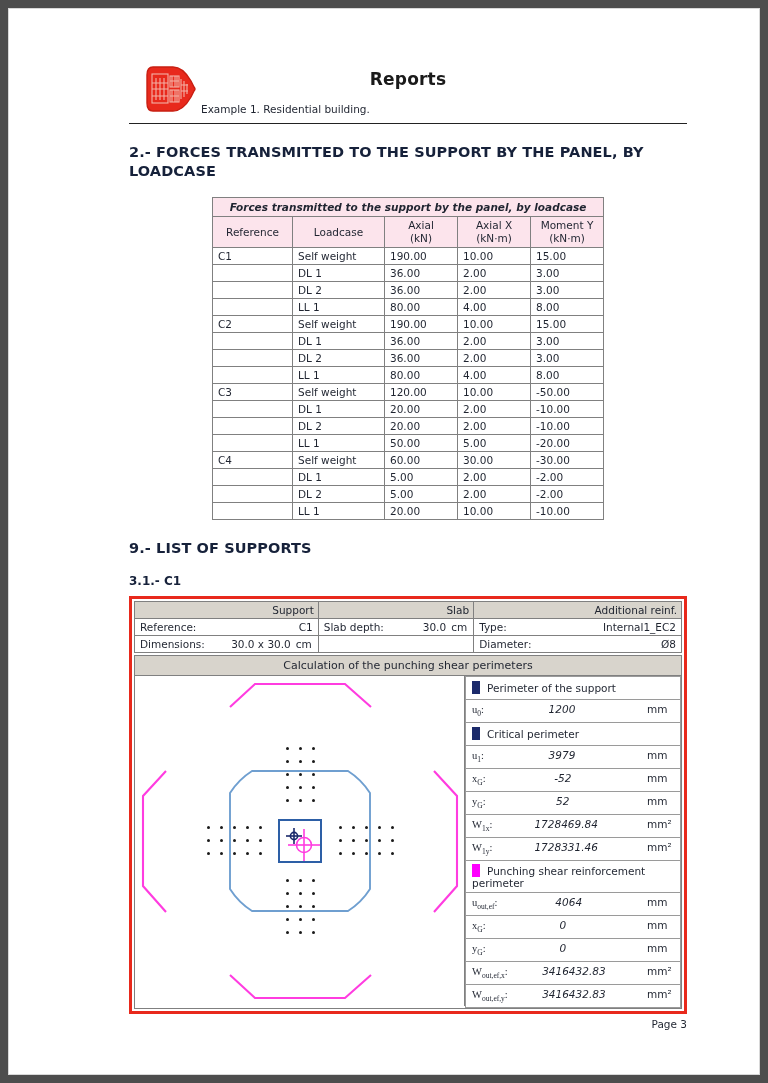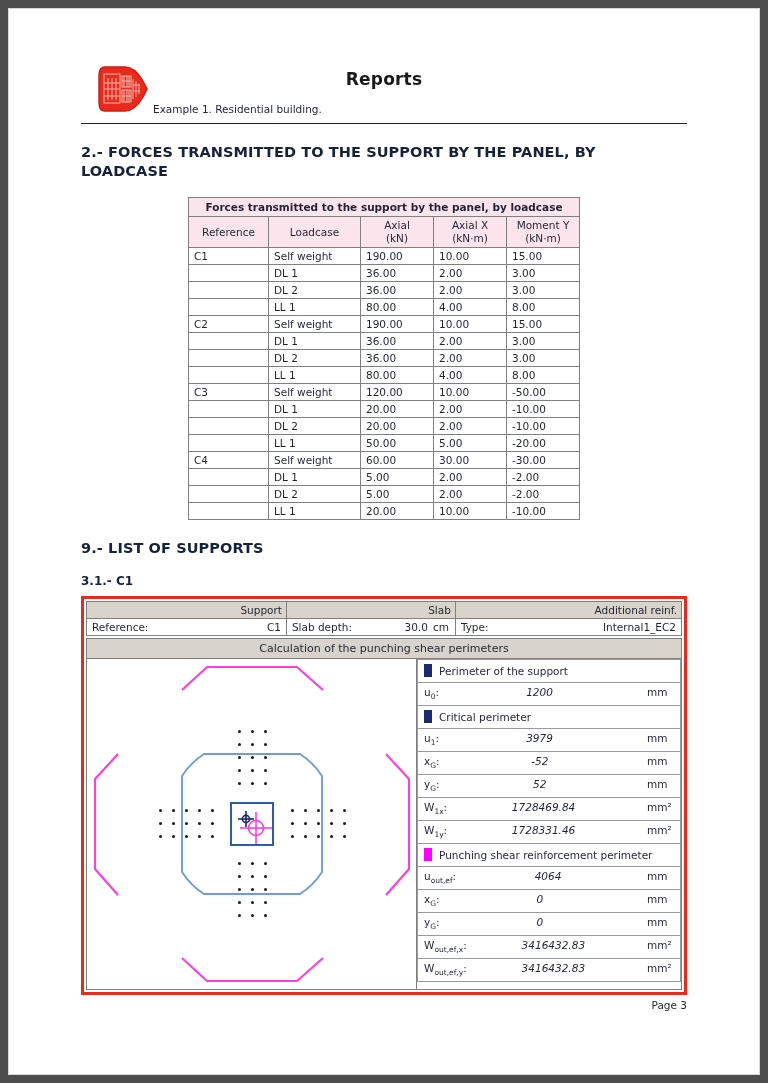--- a/index.html
+++ b/index.html
@@ -15,20 +15,21 @@
     background: #4d4d4d;
     overflow: hidden;
   }
   #page {
     position: absolute;
     left: 8px; top: 8px;
     width: 752px; height: 1067px;
     background: #ffffff;
     border: 1px solid #d8d8d8;
     overflow: hidden;
+    padding-left: 48px;
   }
   .page-inner { padding: 0 0 0 0; }
 
   
   .doc-header {
     position: relative;
     margin: 52px 72px 0 72px;
     height: 62px;
   }
   .logo {
@@ -80,20 +81,21 @@
     table-layout: fixed;
   }
   table.forces td, table.forces th { border: 1px solid #808080; }
   table.forces .tbl-title {
     background: #fce4ec;
     font-weight: bold;
     text-align: center;
     padding: 3px 4px;
     font-size: 10.5px;
     color: #1f2430;
+    font-style: italic;
   }
   table.forces thead.cols th {
     background: #fce4ec;
     font-weight: normal;
     text-align: center;
     padding: 2px 3px;
     line-height: 1.22;
     font-size: 10.5px;
   }
   table.forces tbody td {
@@ -174,21 +176,21 @@
     background: #ffffff;
   }
   td.sec-row { padding-left: 5px; }
   .swatch {
     display: inline-block;
     width: 8px; height: 13px;
     vertical-align: -2px;
     margin-right: 7px;
   }
   .pd-row { display: flex; align-items: baseline; width: 100%; }
-  .pd-label { white-space: nowrap; }
+  .pd-label { white-space: nowrap; font-family: Liberation Serif, serif; }
   .pd-val { flex: 1; text-align: center; white-space: nowrap; font-style: italic; }
   .pd-unit { width: 34px; text-align: left; padding-left: 7px; white-space: nowrap; }
   sub { font-size: 7.5px; }
 
   
   .footer {
     margin: 4px 72px 0 72px;
     text-align: right;
     font-size: 10.5px;
     color: #1f2430;
@@ -417,20 +419,37 @@
                 <span class="k">Slab depth:</span>
                 <span class="v">
                   <span>30.0</span><span class="unit-pad">cm</span>
                 </span>
               </span>
             </td>
             <td>
               <span class="kv">
                 <span class="k">Type:</span>
                 <span class="v">Internal1_EC2</span>
+              </span>
+            </td>
+          </tr>
+          <tr>
+            <td>
+              <span class="kv">
+                <span class="k">Dimensions:</span>
+                <span class="v">
+                  <span>30.0 x 30.0</span><span class="unit-pad">cm</span>
+                </span>
+              </span>
+            </td>
+            <td></td>
+            <td>
+              <span class="kv">
+                <span class="k">Diameter:</span>
+                <span class="v">Ø8</span>
               </span>
             </td>
           </tr>
         </tbody>
           </table>
 
         <div class="calc-panel">
           <div class="calc-title">Calculation of the punching shear perimeters</div>
           <div class="calc-body">
 

